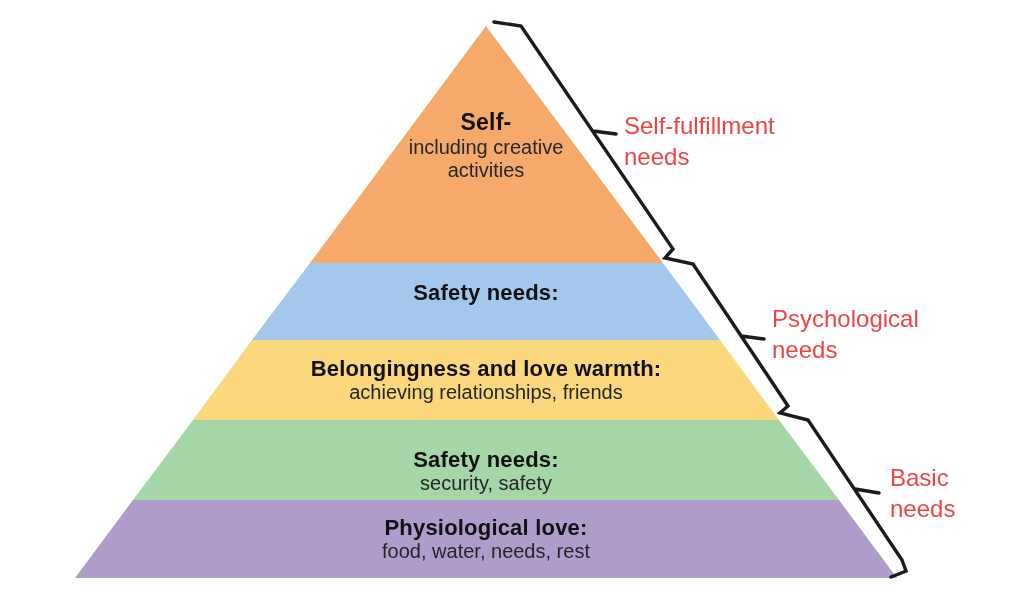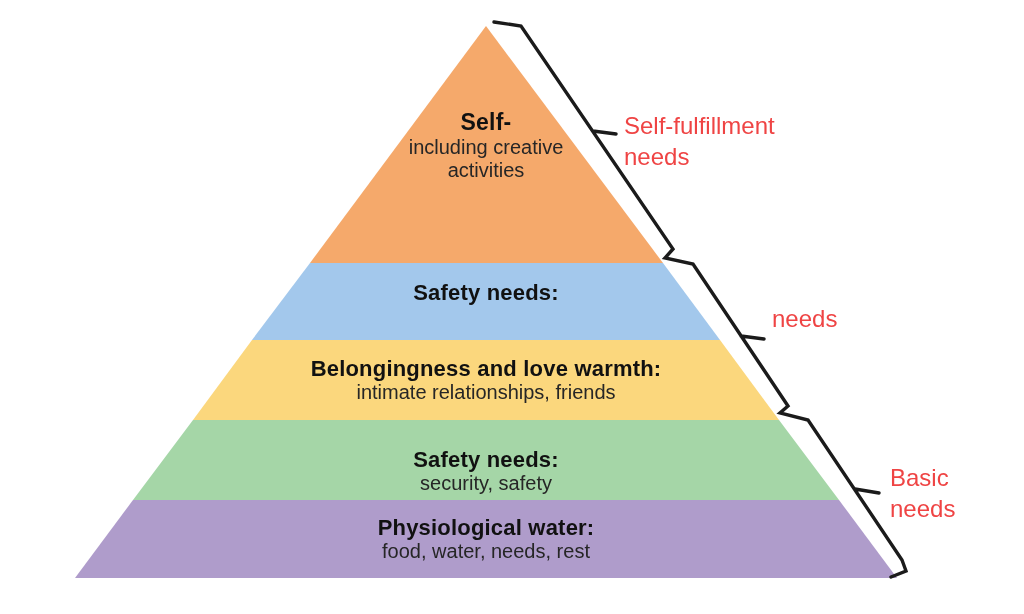--- a/index.html
+++ b/index.html
@@ -73,39 +73,40 @@
     <div class="band-body">including creative</div>
     <div class="band-body">activities</div>
   </div>
 
   <div class="band-text" style="top:280px">
     <div class="band-heading">Safety needs:</div>
   </div>
 
   <div class="band-text" style="top:356px">
     <div class="band-heading">Belongingness and love warmth:</div>
-    <div class="band-body">intimate relationships, friends</div>
+    <div class="band-body">achieving relationships, friends</div>
   </div>
 
   <div class="band-text" style="top:447px">
     <div class="band-heading">Safety needs:</div>
     <div class="band-body">security, safety</div>
   </div>
 
   <div class="band-text" style="top:515px">
-    <div class="band-heading">Physiological water:</div>
+    <div class="band-heading">Physiological love:</div>
     <div class="band-body">food, water, needs, rest</div>
   </div>
 
   <div class="group-label" style="left:624px; top:110px">
     <div>Self-fulfillment</div>
     <div>needs</div>
   </div>
 
   <div class="group-label" style="left:772px; top:303px">
+    <div>Psychological</div>
     <div>needs</div>
   </div>
 
   <div class="group-label" style="left:890px; top:462px">
     <div>Basic</div>
     <div>needs</div>
   </div>
 
 </div>
 

